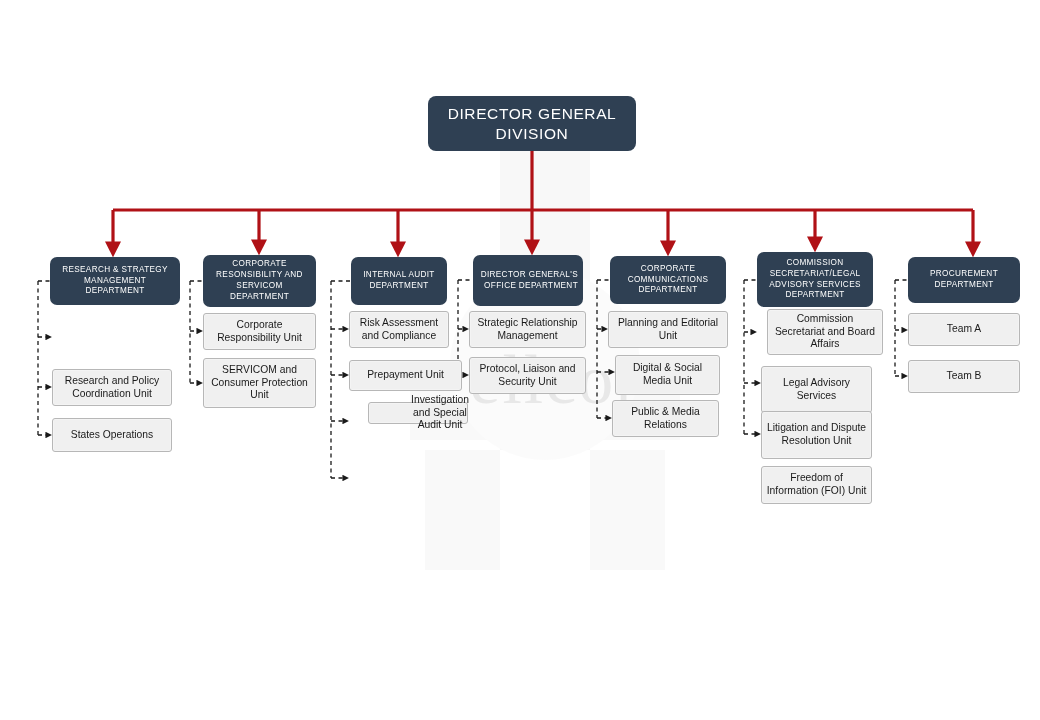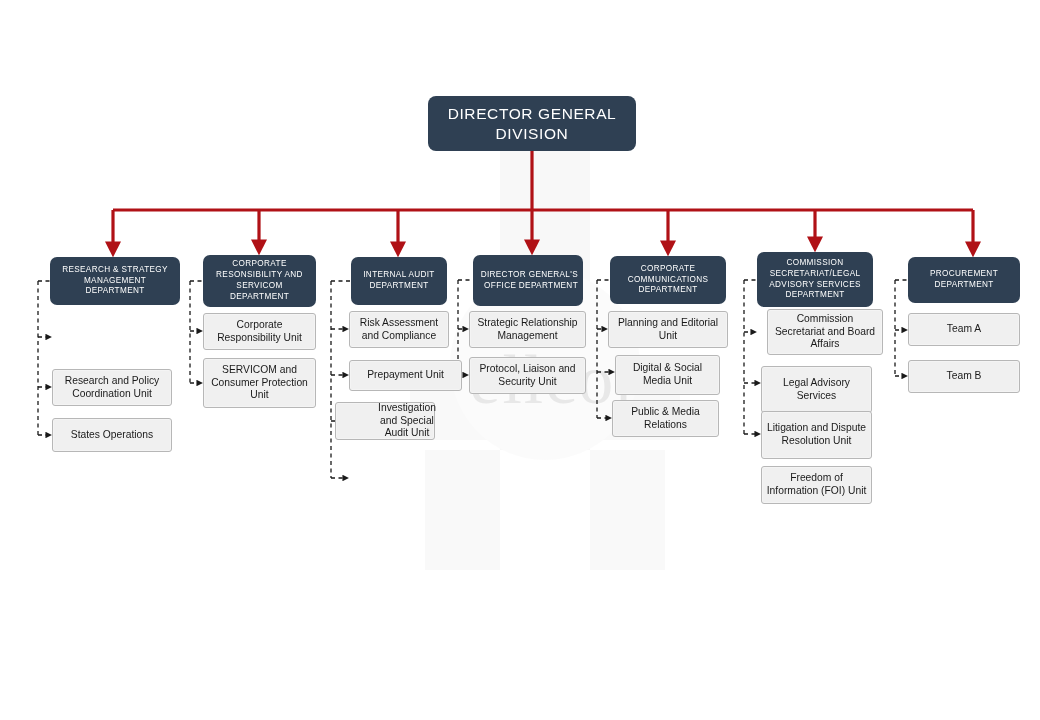--- a/index.html
+++ b/index.html
@@ -184,21 +184,21 @@
   <div class="node unit-node" style="left:52px; top:369px; width:120px; height:37px;">Research and Policy Coordination Unit</div>
   <div class="node unit-node" style="left:52px; top:418px; width:120px; height:34px;">States  Operations</div>
 
   <div class="node dept-node" style="left:203px; top:255px; width:113px; height:52px;">CORPORATE RESONSIBILITY AND SERVICOM DEPARTMENT</div>
   <div class="node unit-node" style="left:203px; top:313px; width:113px; height:37px;">Corporate Responsibility  Unit</div>
   <div class="node unit-node" style="left:203px; top:358px; width:113px; height:50px;">SERVICOM and Consumer Protection Unit</div>
 
   <div class="node dept-node" style="left:351px; top:257px; width:96px; height:48px;">INTERNAL AUDIT DEPARTMENT</div>
   <div class="node unit-node" style="left:349px; top:311px; width:100px; height:37px;">Risk Assessment and Compliance</div>
   <div class="node unit-node" style="left:349px; top:360px; width:113px; height:31px;">Prepayment Unit</div>
-  <div class="node unit-node" style="left:335px; top:402px; width:100px; height:38px;padding-left:48px;">Investigation and Special Audit Unit</div>
+  <div class="node unit-node" style="left:368px; top:402px; width:100px; height:22px;padding-left:48px;">Investigation and Special Audit Unit</div>
 
   <div class="node dept-node" style="left:473px; top:255px; width:110px; height:51px;text-align:right;">DIRECTOR GENERAL'S OFFICE DEPARTMENT</div>
   <div class="node unit-node" style="left:469px; top:311px; width:117px; height:37px;">Strategic  Relationship Management</div>
   <div class="node unit-node" style="left:469px; top:357px; width:117px; height:37px;">Protocol, Liaison and Security Unit</div>
 
   <div class="node dept-node" style="left:610px; top:256px; width:116px; height:48px;text-align:center;">CORPORATE COMMUNICATIONS DEPARTMENT</div>
   <div class="node unit-node" style="left:608px; top:311px; width:120px; height:37px;">Planning and Editorial Unit</div>
   <div class="node unit-node" style="left:615px; top:355px; width:105px; height:40px;">Digital  &amp;  Social Media Unit</div>
   <div class="node unit-node" style="left:612px; top:400px; width:107px; height:37px;">Public &amp; Media Relations</div>
 

